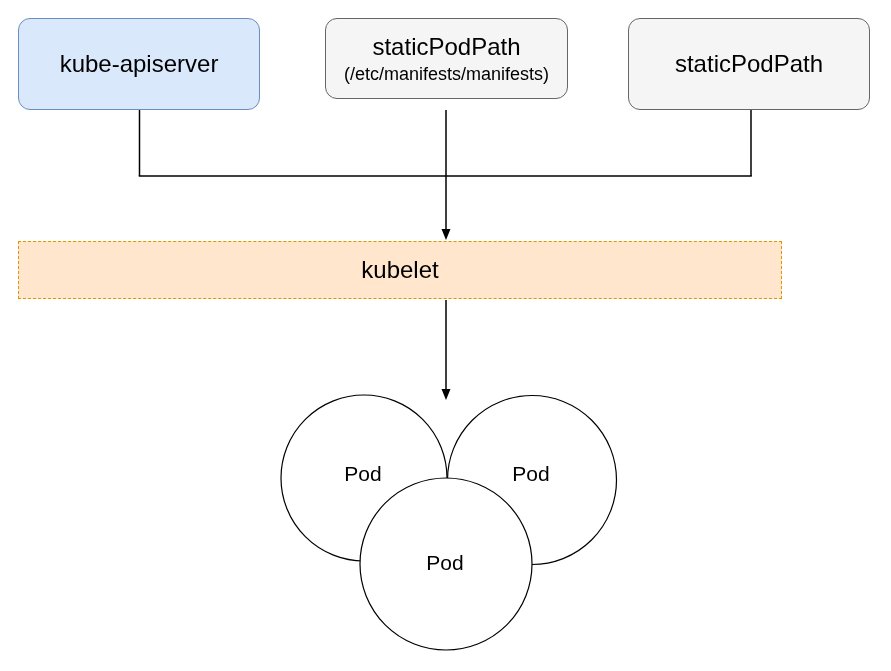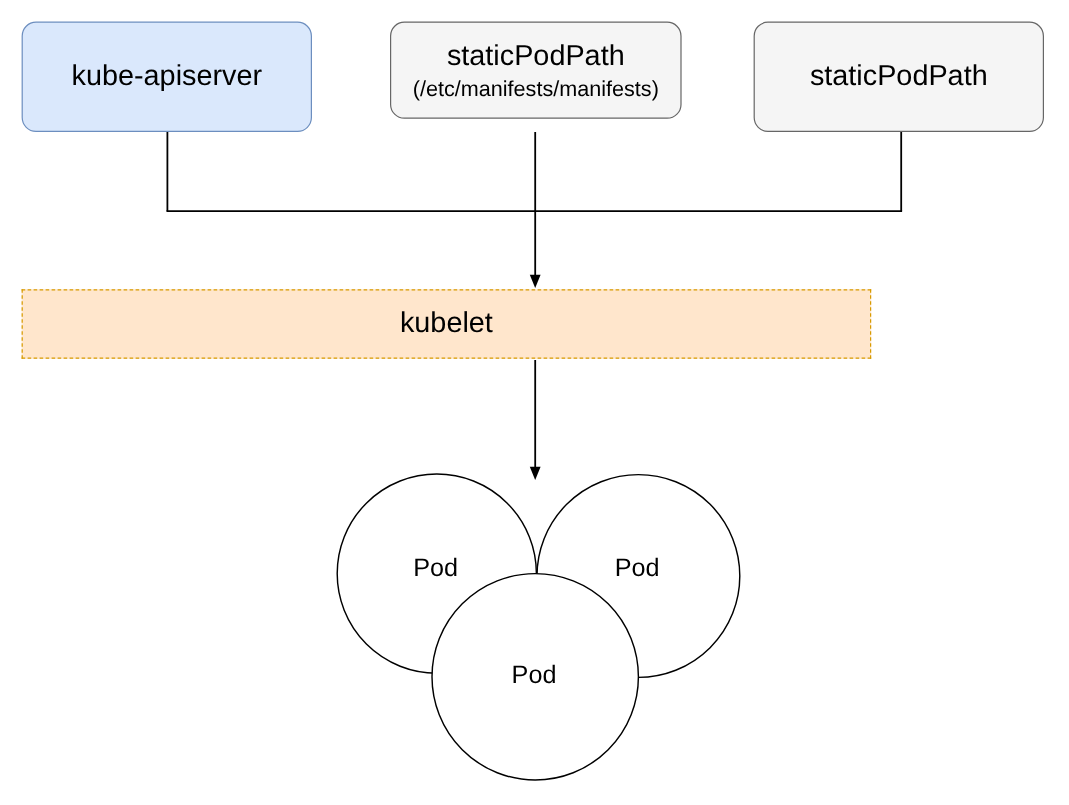--- a/index.html
+++ b/index.html
@@ -107,21 +107,21 @@
 
   <div class="node gray" style="left:325px; top:18px; width:243px; height:81px;">
     <div class="label">staticPodPath</div>
     <div class="sublabel">(/etc/manifests/manifests)</div>
   </div>
 
   <div class="node gray" style="left:628px; top:18px; width:242px; height:92px;">
     <div class="label">staticPodPath</div>
   </div>
 
-  <div class="node orange-dashed" style="left:18px; top:241px; width:708px; height:58px;">
+  <div class="node orange-dashed" style="left:18px; top:241px; width:764px; height:58px;">
     <div class="label">kubelet</div>
   </div>
 
   <div class="pod-label" style="left:363px; top:474px;">Pod</div>
   <div class="pod-label" style="left:531px; top:474px;">Pod</div>
   <div class="pod-label" style="left:445px; top:563px;">Pod</div>
 
 </div>
 
 </body></html>

